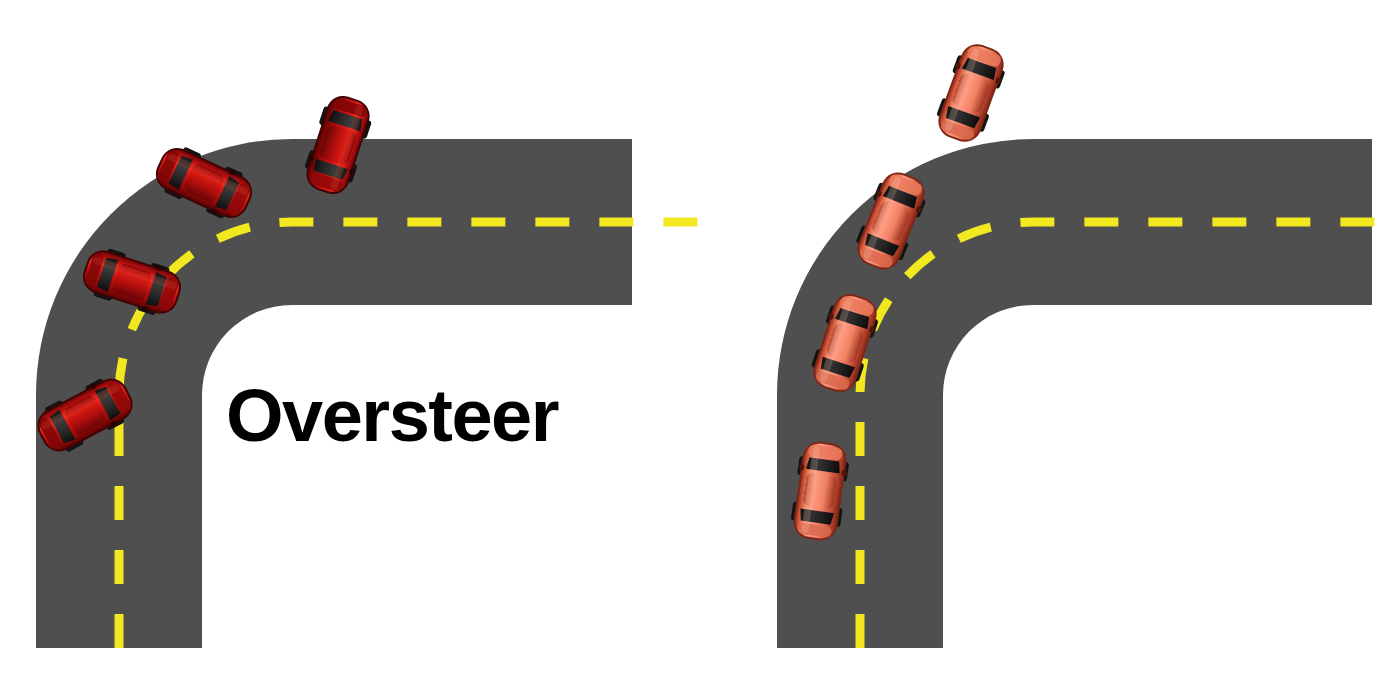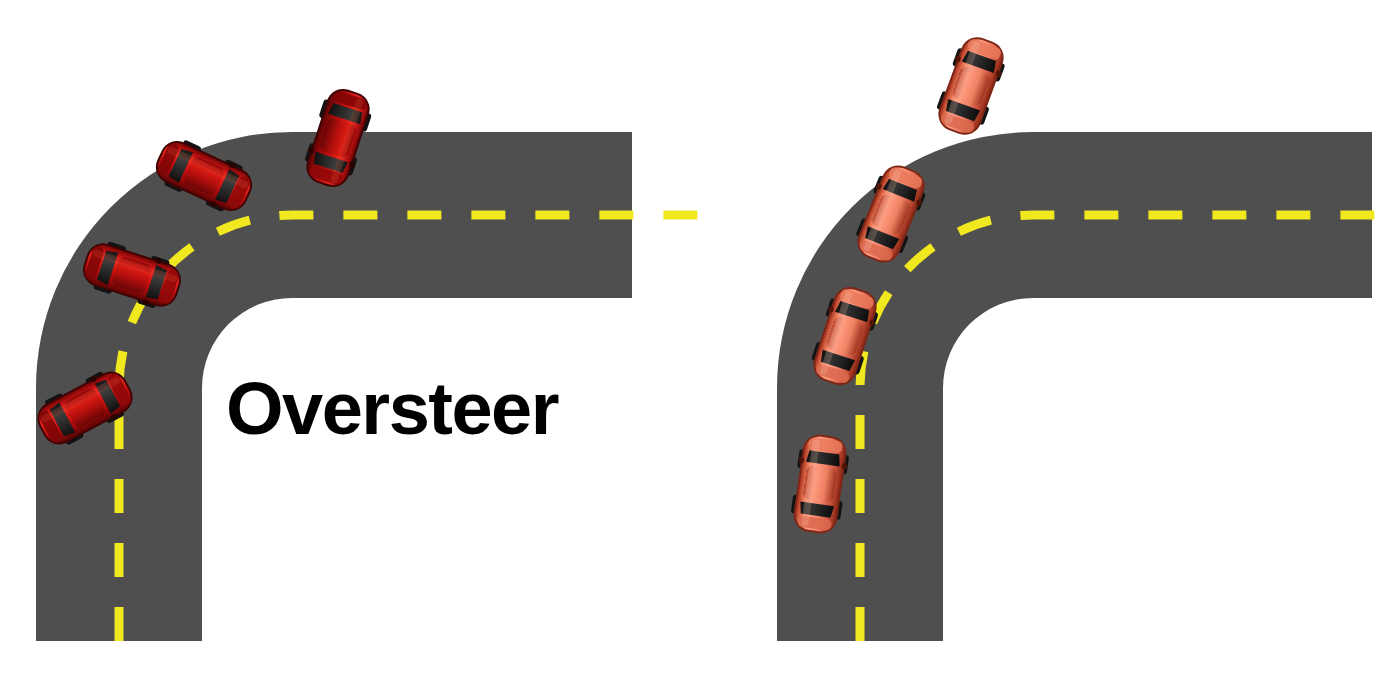--- a/index.html
+++ b/index.html
@@ -15,21 +15,21 @@
     font-family: "Liberation Sans", sans-serif;
   }
   #stage {
     position: relative;
     width: 1400px;
     height: 700px;
     background: #ffffff;
   }
   .panel {
     position: absolute;
-    top: 6px;
+    top: 13px;
     height: 573px;
     width: 700px;
     text-align: center;
   }
   #panel-oversteer { left: 0; }
   #panel-understeer { left: 700px; }
 
   .panel-svg {
     position: absolute;
     left: 0;

